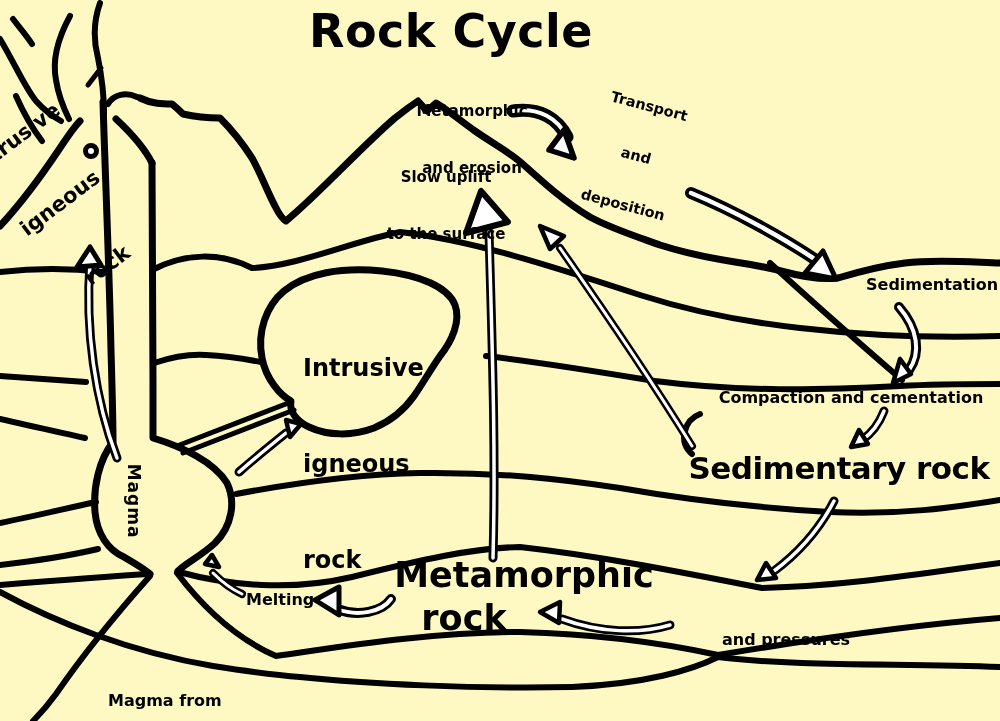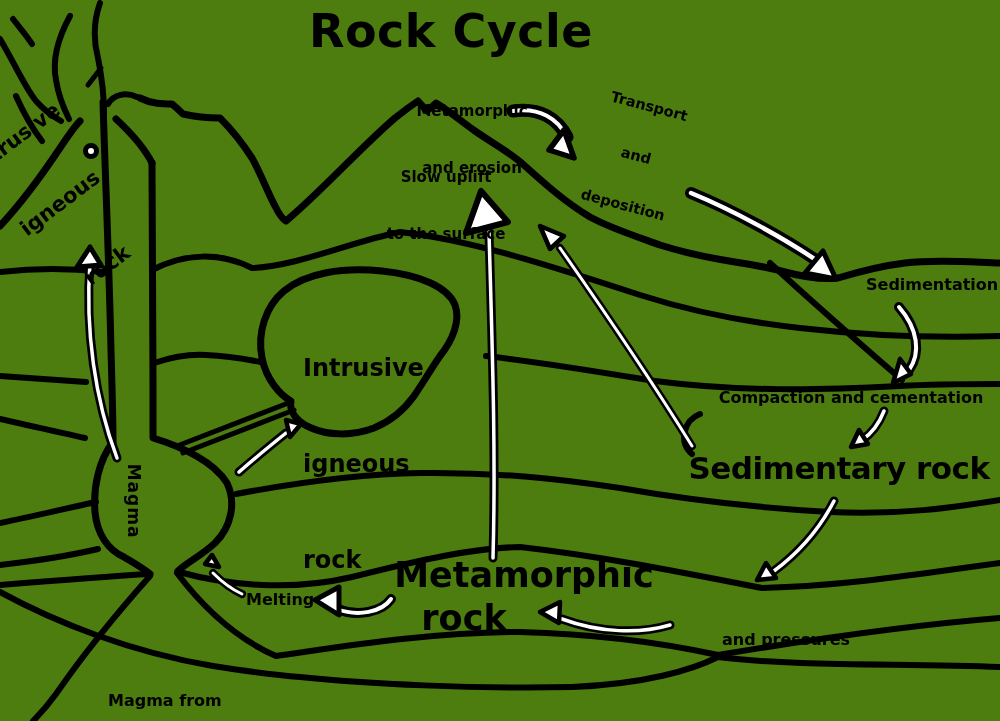--- a/index.html
+++ b/index.html
@@ -1,16 +1,16 @@
 <!DOCTYPE html>
 <html><head>
 <meta charset="utf-8">
 <style>
   html,body{margin:0;padding:0;background:#fff;}
-  .stage{position:relative;width:1000px;height:721px;background:#4d7c0f;overflow:hidden;
+  .stage{position:relative;width:1000px;height:721px;background:#fef9c3;overflow:hidden;
          font-family:"DejaVu Sans","Liberation Sans",sans-serif;color:#000;}
   svg{position:absolute;left:0;top:0;}
   .lbl{position:absolute;font-weight:bold;color:#000;white-space:pre;line-height:1.3;}
   .ctr{transform:translateX(-50%);text-align:center;}
   .title{font-size:46px;letter-spacing:.5px;}
   .sm{font-size:15px;line-height:19px;}
   .sm2{font-size:16px;line-height:20px;}
   .transport{font-size:14.5px;line-height:17px;text-align:center;
              transform:translate(-50%,-50%) rotate(15deg);}
   .extrusive{font-size:21px;line-height:26px;text-align:center;

